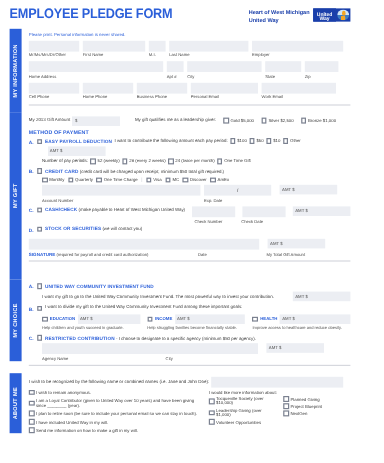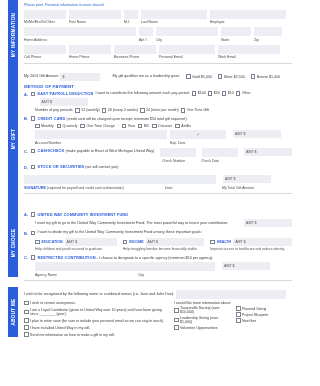--- a/index.html
+++ b/index.html
@@ -103,20 +103,39 @@
   .twocol > div { flex: 1; }
   .colhead { font-size: 3.6px; color: #3a3a3a; margin-bottom: 1.5px; }
   .grid2 { display: flex; gap: 6px; }
   .grid2 > div { flex: 1; display: flex; flex-direction: column; gap: 1.5px; }
 </style>
 </head>
 <body>
 
 <div class="page">
 
+  <div class="header">
+    <div class="form-title">EMPLOYEE PLEDGE FORM</div>
+    <div class="hdr-right">
+      <div class="hdr-org">
+        <div>Heart of West Michigan</div>
+        <div>United Way</div>
+      </div>
+      <div class="uw-logo">
+        <div class="uw-box">
+          <div>United</div>
+          <div>Way</div>
+        </div>
+        <div class="uw-mark">
+          <div class="rainbow"></div>
+            <div class="hand"></div>
+        </div>
+      </div>
+    </div>
+  </div>
 
   <div class="section">
     <div class="tab">
       <span>MY INFORMATION</span>
     </div>
     <div class="sec-body">
       <div class="note">Please print. Personal information is never shared.</div>
 
       <div class="row">
         <input class="box" style="width: 42px;">

